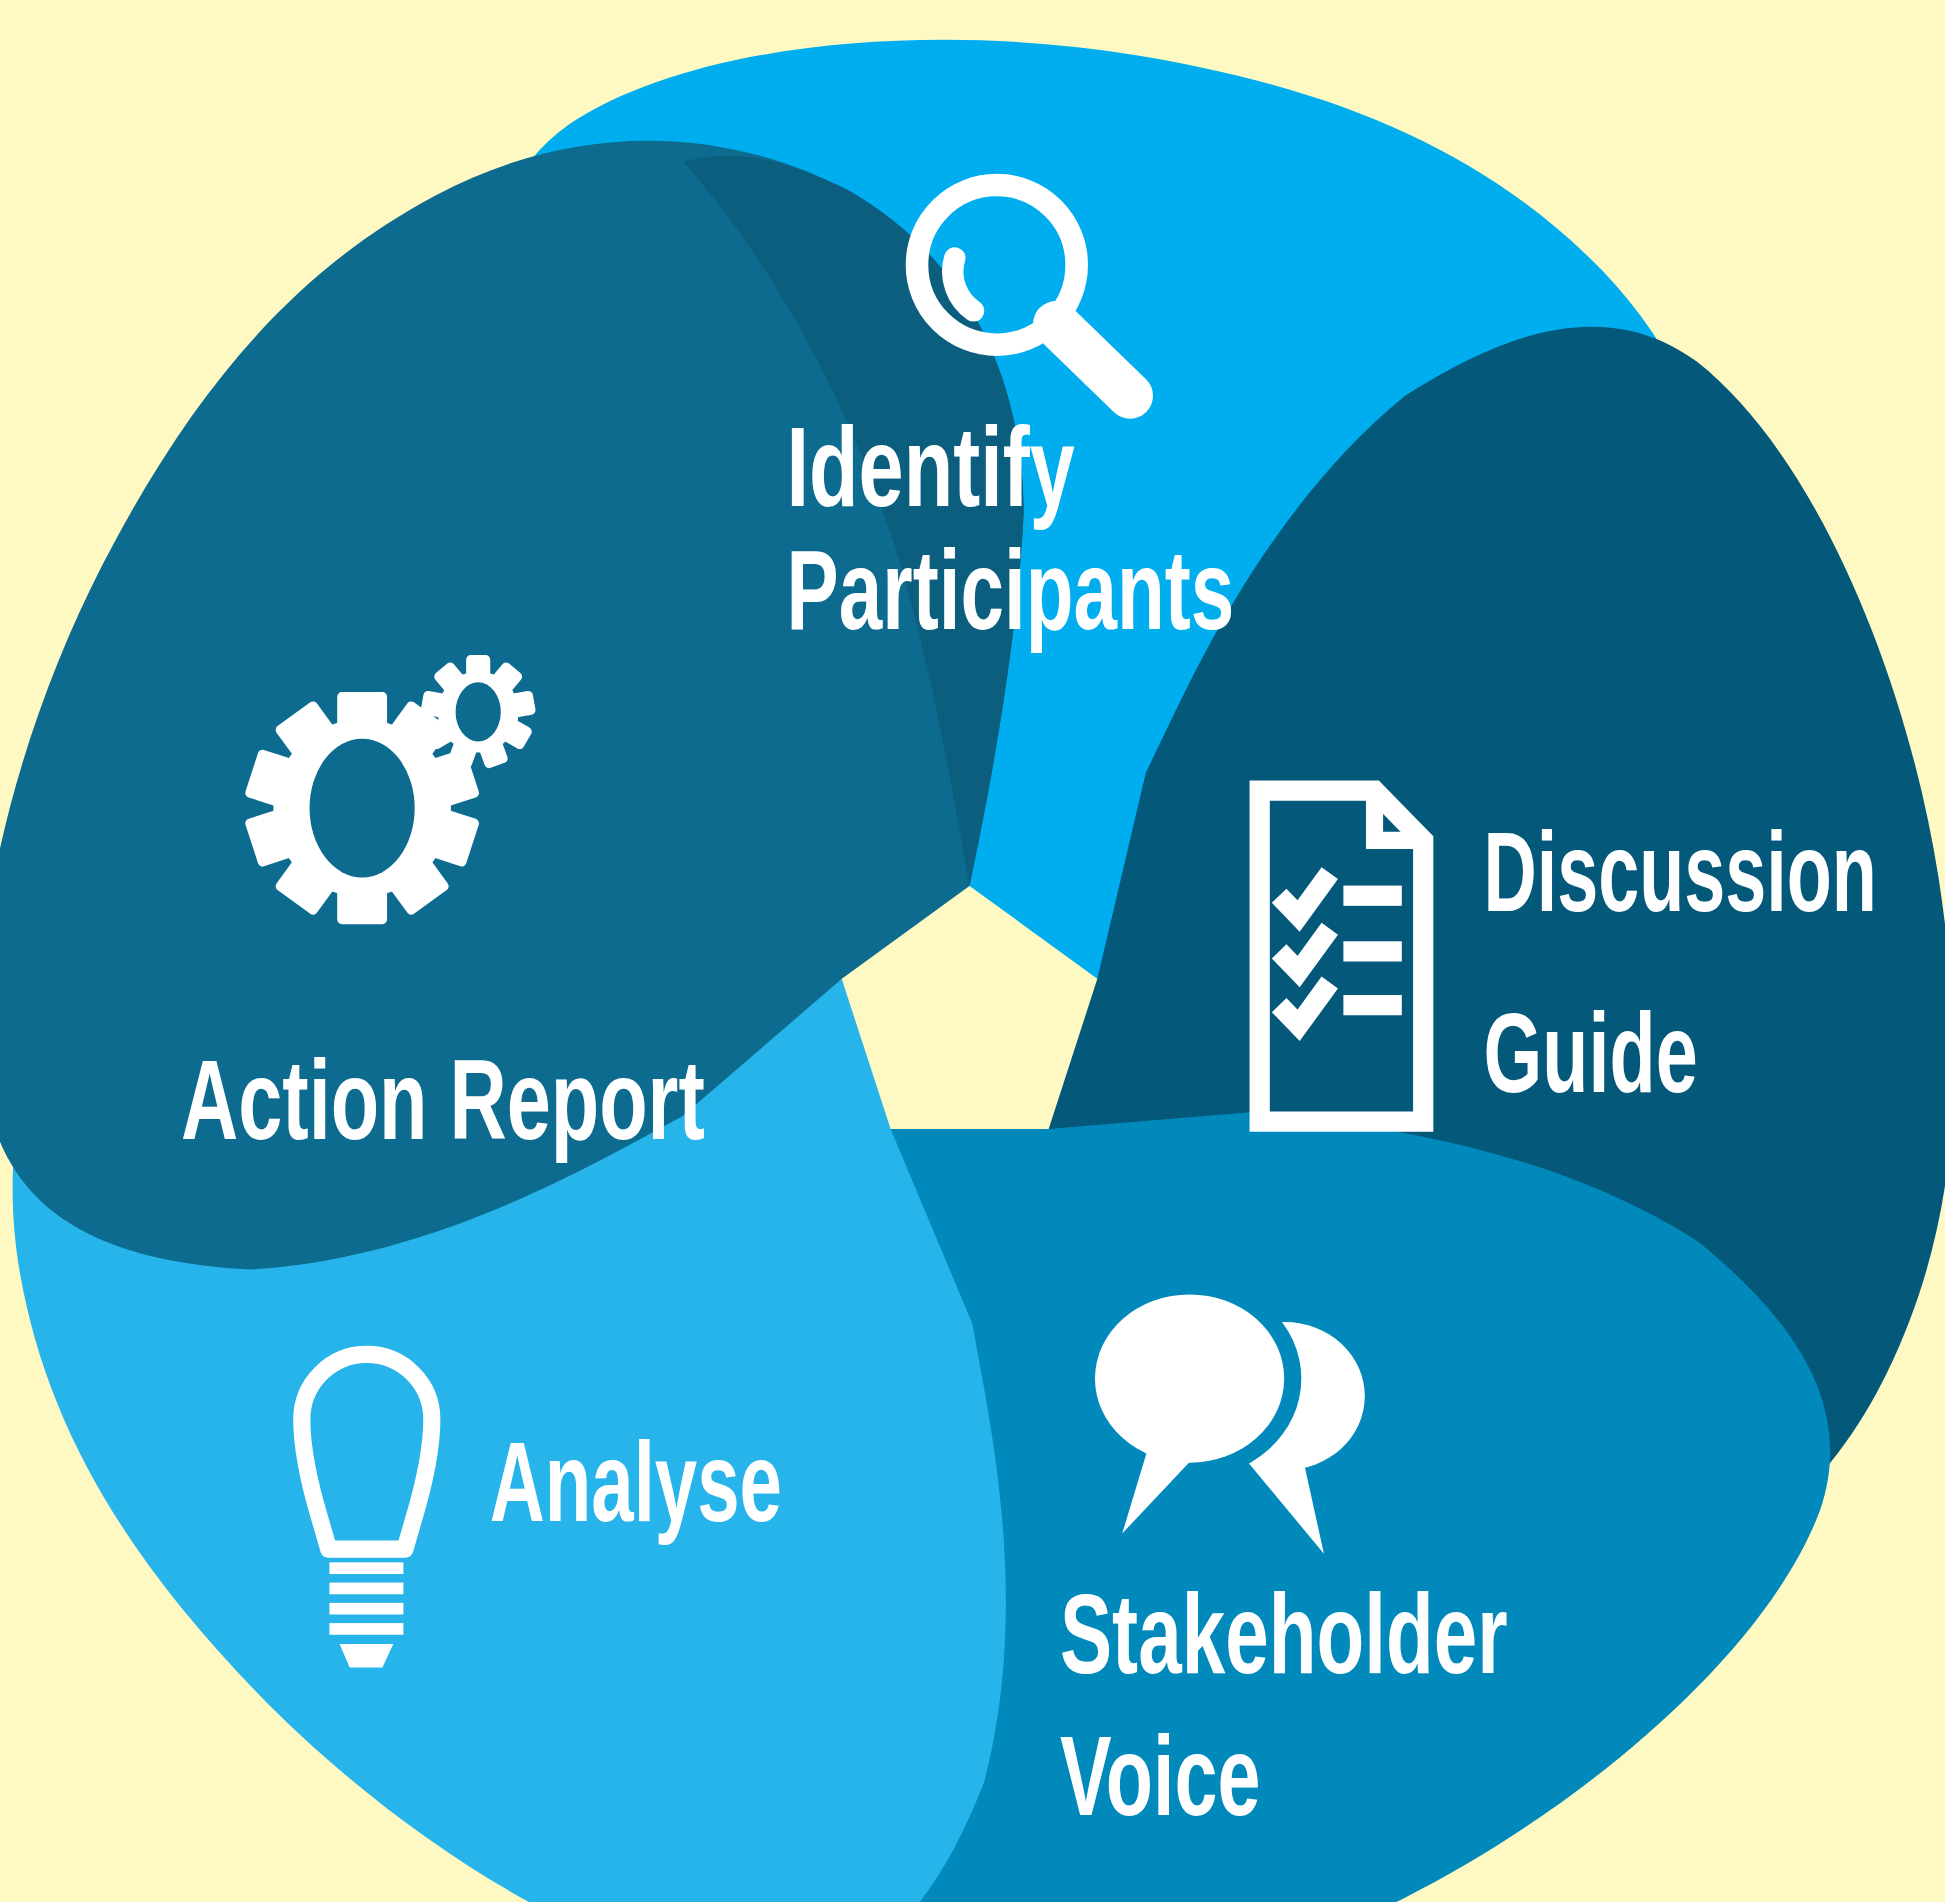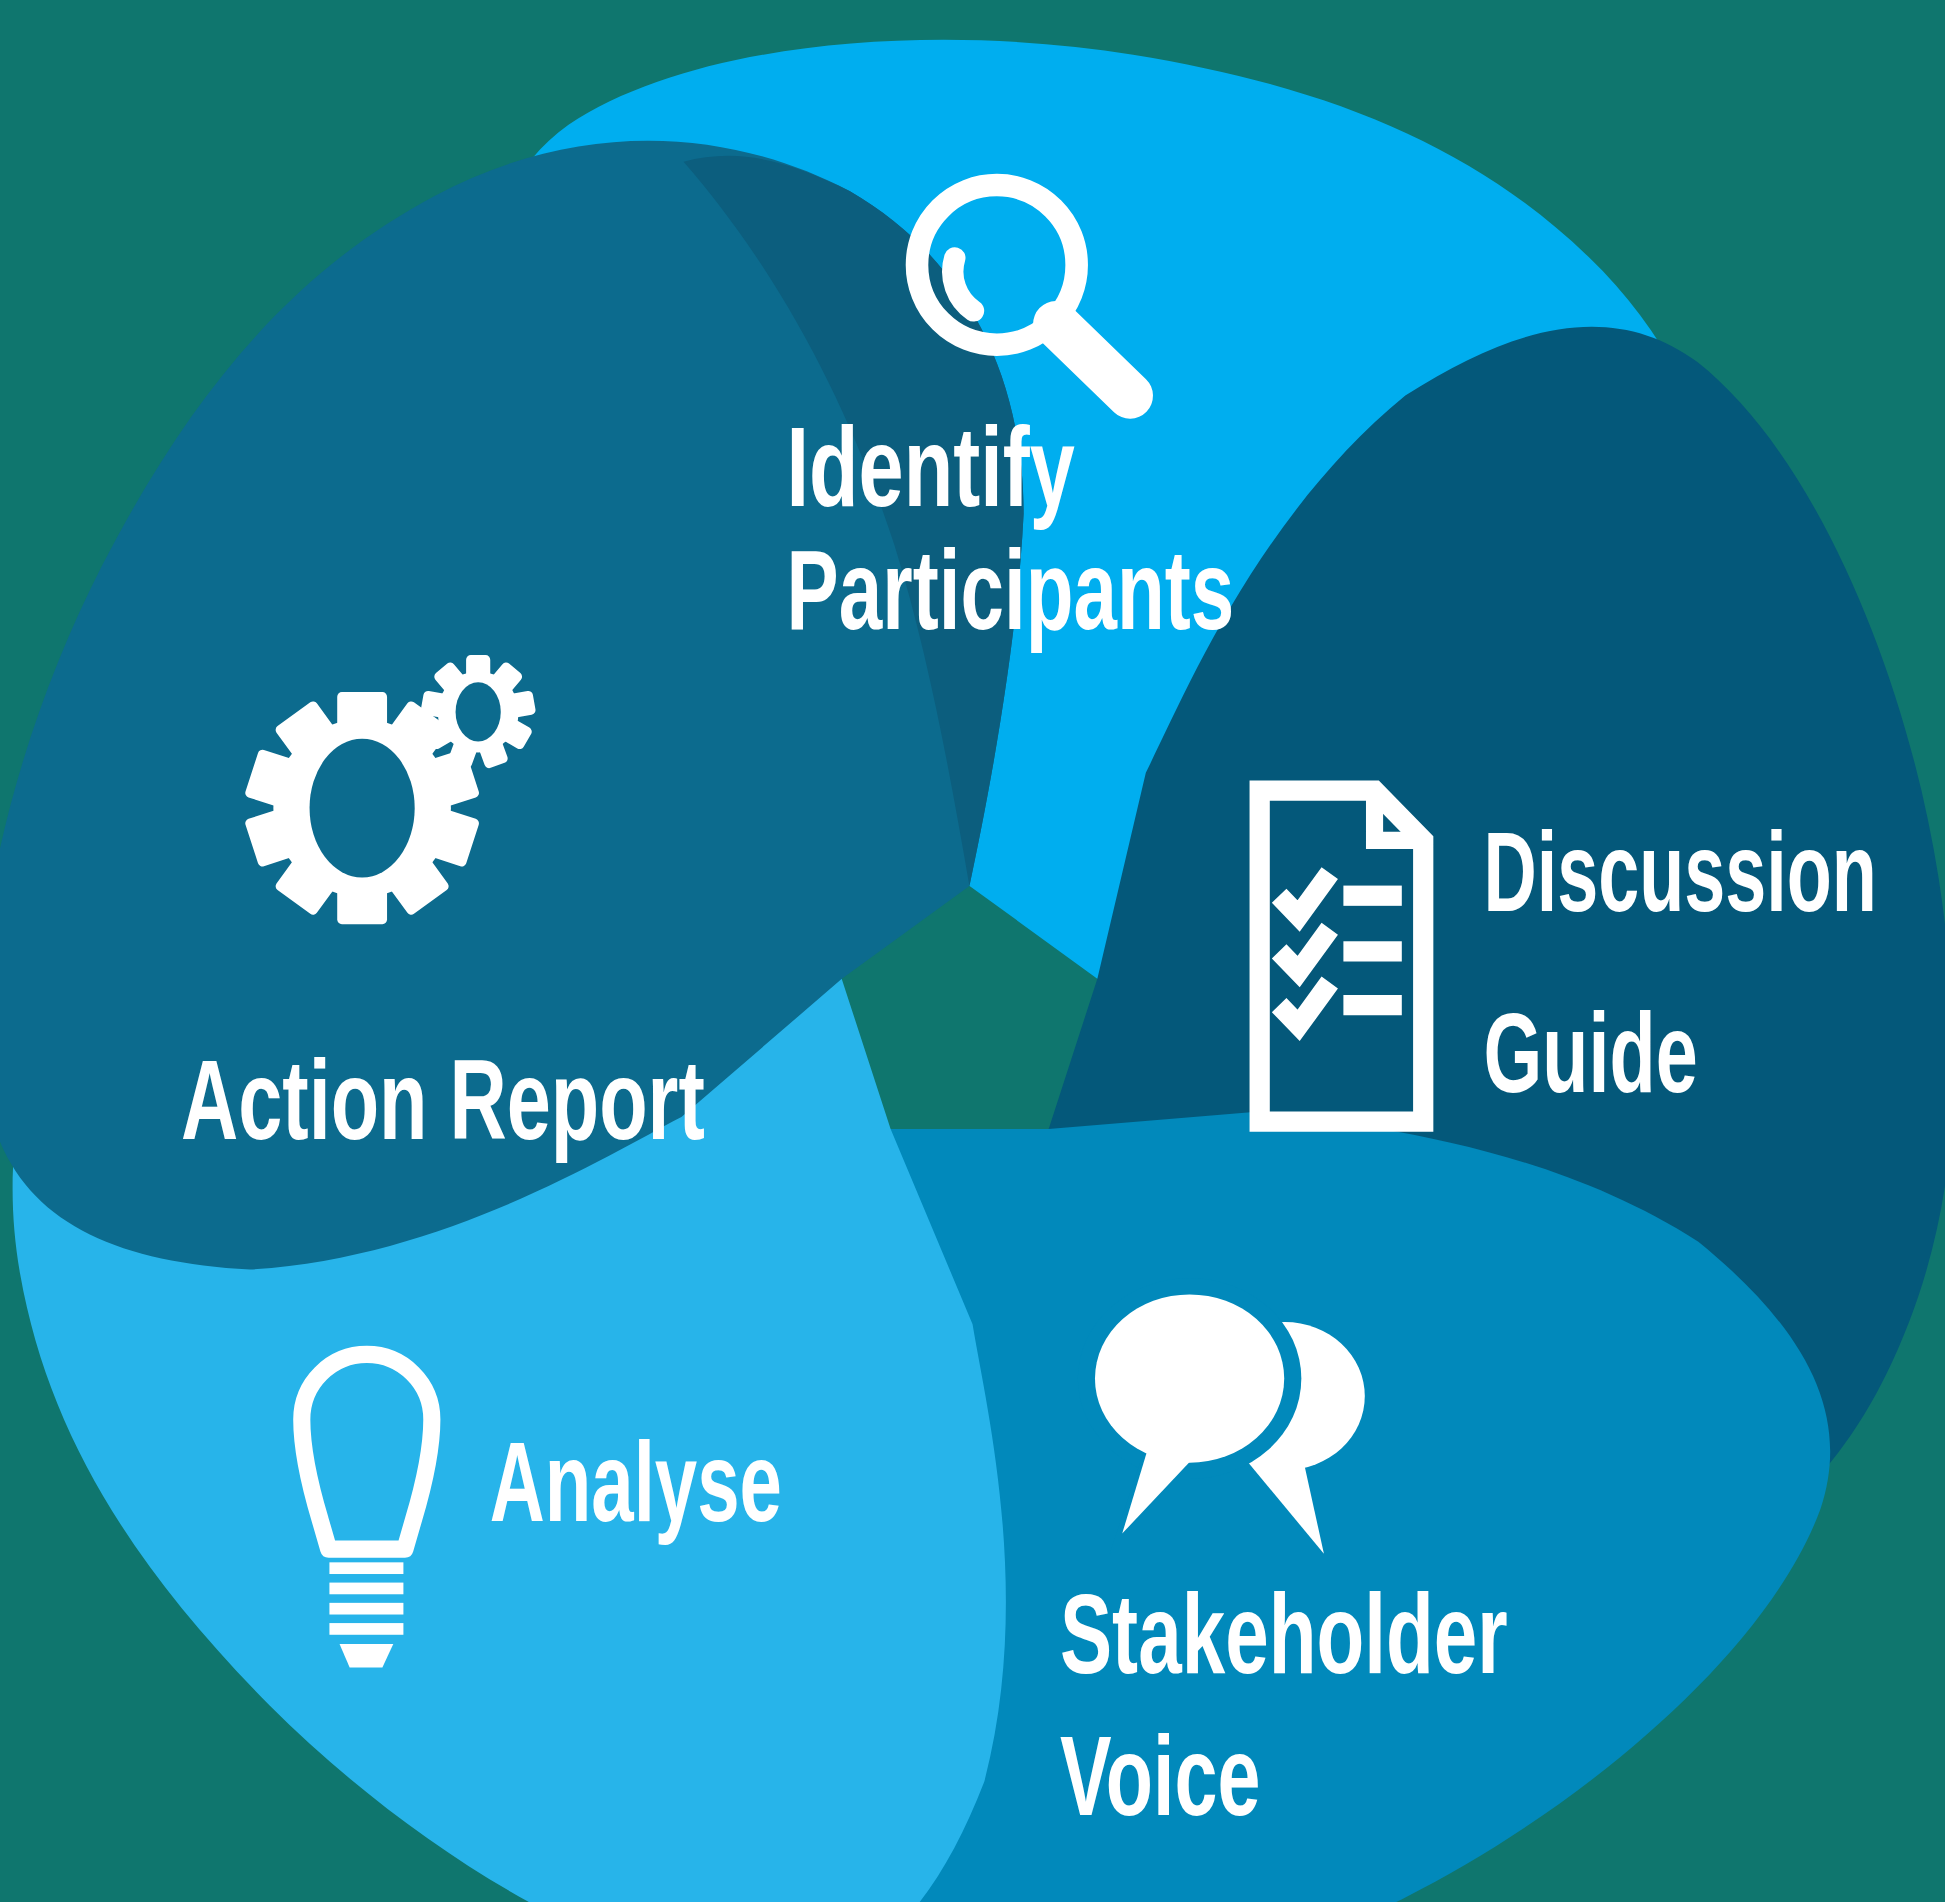--- a/index.html
+++ b/index.html
@@ -10,21 +10,21 @@
     height: 100%;
     overflow: hidden;
     font-family: "Liberation Sans", sans-serif;
   }
   .stage {
     width: 100vw;
     height: 100vh;
     display: flex;
     align-items: center;
     justify-content: flex-start;
-    background: #0f766e;
+    background: #fef9c3;
   }
   svg.diagram {
     width: 100%;
     height: 100%;
     display: block;
   }
   text.seg-label {
     font-family: "Liberation Sans", sans-serif;
     font-weight: 700;
     fill: #ffffff;

